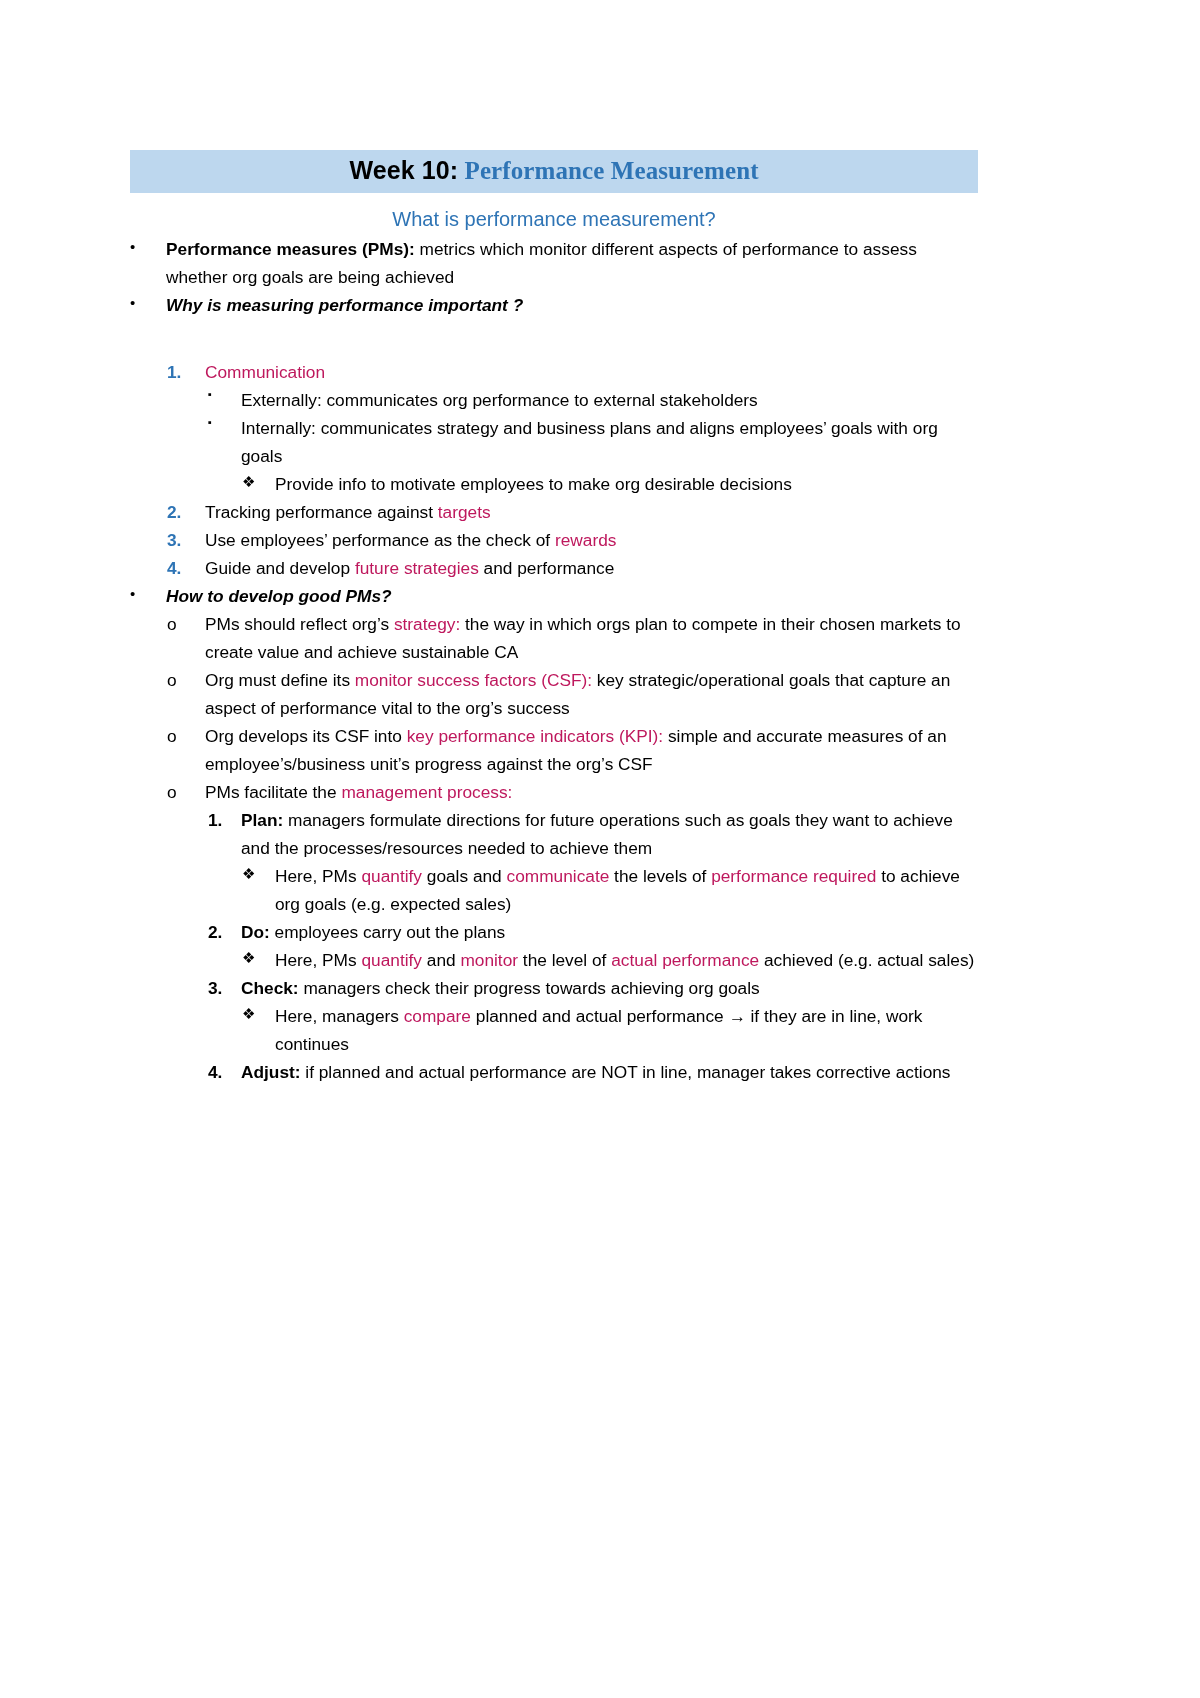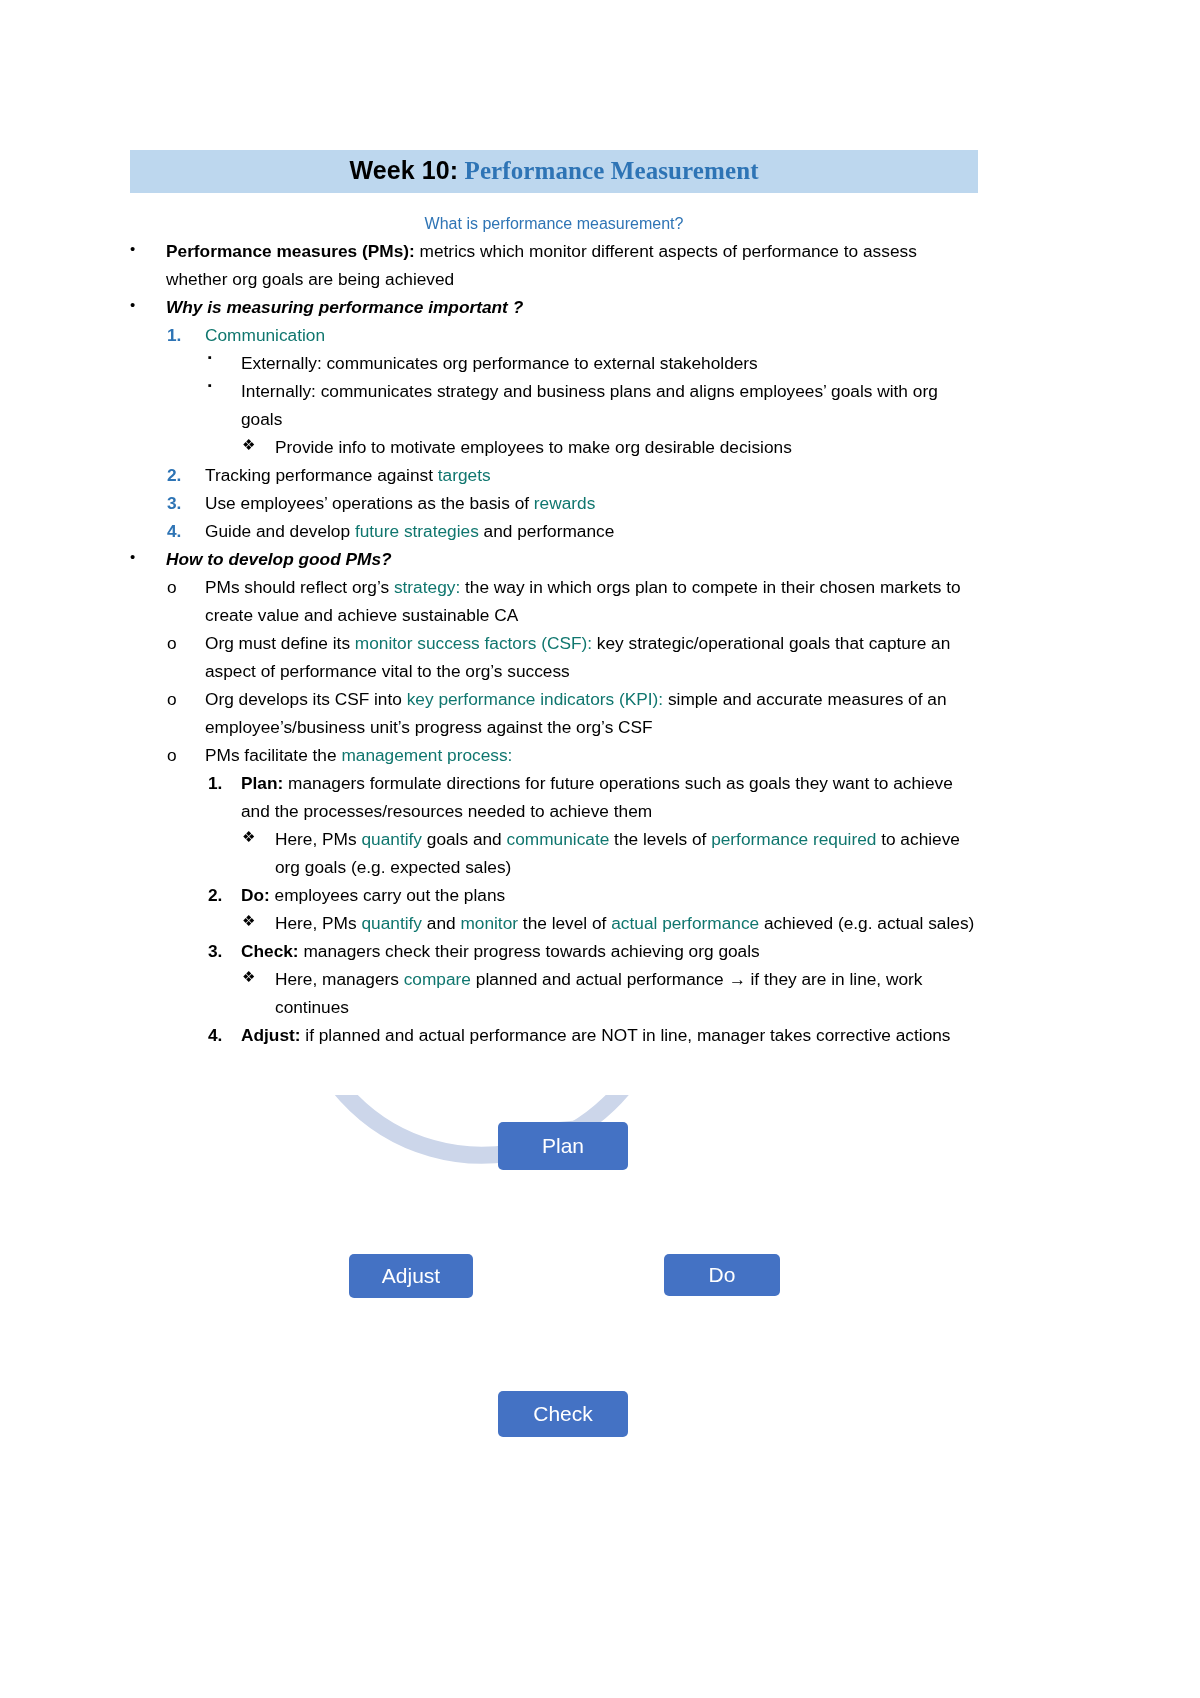--- a/index.html
+++ b/index.html
@@ -23,22 +23,22 @@
     font-weight:bold;
     line-height:1.15;
     letter-spacing:0.1px;
   }
   .banner .wk { color:#000000; }
   .banner .pm { color:#2e74b5;font-family:Liberation Serif, serif; }
 
   .subtitle {
     text-align:center;
     color:#2e74b5;
-    font-size:16px;
-    padding:21px 0 4px 0;
+    font-size:20px;
+    padding:14px 0 4px 0;
     line-height:1.2;
   }
   .row { position:relative; font-size:17.3px; line-height:1.62; }
   .mk {
     position:absolute;
     left:0; top:0;
     width:34px;
     text-align:left;
     font-size:17.3px;
     line-height:1.62;
@@ -50,21 +50,21 @@
   .l1 > .tx { margin-left:36px; }
   .l2 { margin-left:37px;  }
   .l2 > .tx { margin-left:38px; }
   .l3 { margin-left:78px;  }
   .l3 > .tx { margin-left:33px; }
   .l4 { margin-left:112px; }
   .l4 > .tx { margin-left:33px; }
 
   .b  { font-weight:bold;text-align:right; }
   .bi { font-weight:bold; font-style:italic; }
-  .blue { color:#0f766e; }
+  .blue { color:#be185d;margin-top:39px; }
   .numblue { color:#2e74b5; font-weight:bold; }
   .numblk { font-weight:bold; }
   .dot { font-size:15px; }
   .sq  { font-size:11px; vertical-align:2px; }
   .dia { font-size:15px; }
 
   
   .diagram {
     position:absolute;
     left:330px; top:1095px;
@@ -132,21 +132,21 @@
         <span class="tx">Provide info to motivate employees to make org desirable decisions</span>
       </div>
 
       <div class="row l2">
         <span class="mk numblue">2.</span>
         <span class="tx"><span>Tracking performance against </span><span class="blue">targets</span></span>
       </div>
 
       <div class="row l2">
         <span class="mk numblue">3.</span>
-        <span class="tx"><span>Use employees’ operations as the basis of </span><span class="blue">rewards</span></span>
+        <span class="tx"><span>Use employees’ performance as the check of </span><span class="blue">rewards</span></span>
       </div>
 
       <div class="row l2">
         <span class="mk numblue">4.</span>
         <span class="tx"><span>Guide and develop </span><span class="blue">future strategies</span><span> and performance</span></span>
       </div>
 
       <div class="row l1">
         <span class="mk dot">•</span>
         <span class="tx bi">How to develop good PMs?</span>
@@ -200,39 +200,14 @@
       </div>
 
       <div class="row l3">
         <span class="mk numblk">4.</span>
         <span class="tx"><span class="b">Adjust:</span><span> if planned and actual performance are NOT in line, manager takes corrective actions</span></span>
       </div>
 
     </div>
   </div>
 
-  <div class="diagram">
-    <svg width="500" height="360" viewBox="0 0 500 360">
-      <defs>
-        <path id="ringpath" d=""></path>
-      </defs>
-
-      <path d="M 233 51
-               A 183 183 0 1 1 248 51" fill="none" stroke="#ccd6ea" stroke-width="17" transform="rotate(-14 233 234)"></path>
-
-      <polygon points="218,25 256,47 218,69 222,52 196,52 196,42 222,42" fill="#ccd6ea" transform="rotate(-35 218 47)"></polygon>
-    </svg>
-
-    <div class="node plan">
-      <span>Plan</span>
-    </div>
-    <div class="node do">
-      <span>Do</span>
-    </div>
-    <div class="node check">
-      <span>Check</span>
-    </div>
-    <div class="node adjust">
-      <span>Adjust</span>
-    </div>
-  </div>
 
 </div>
 
 </body></html>

